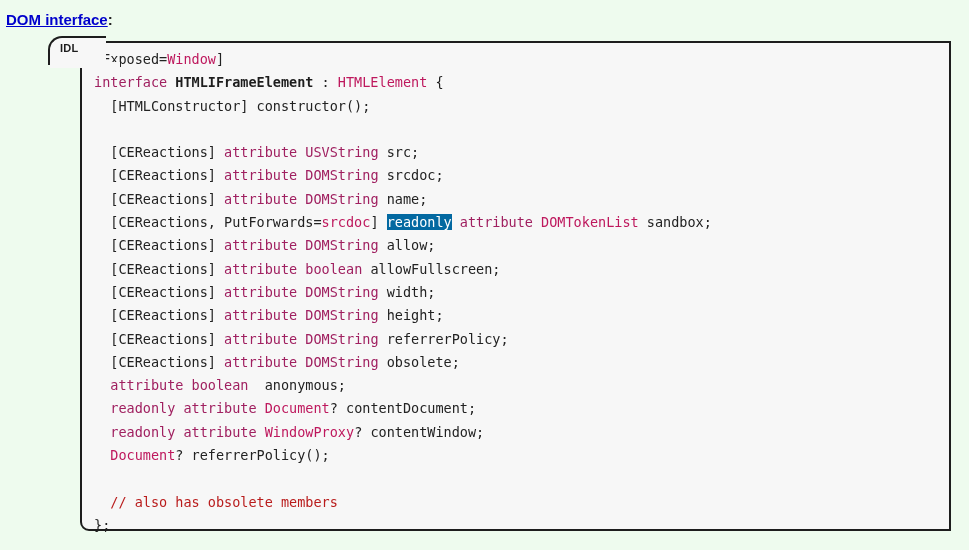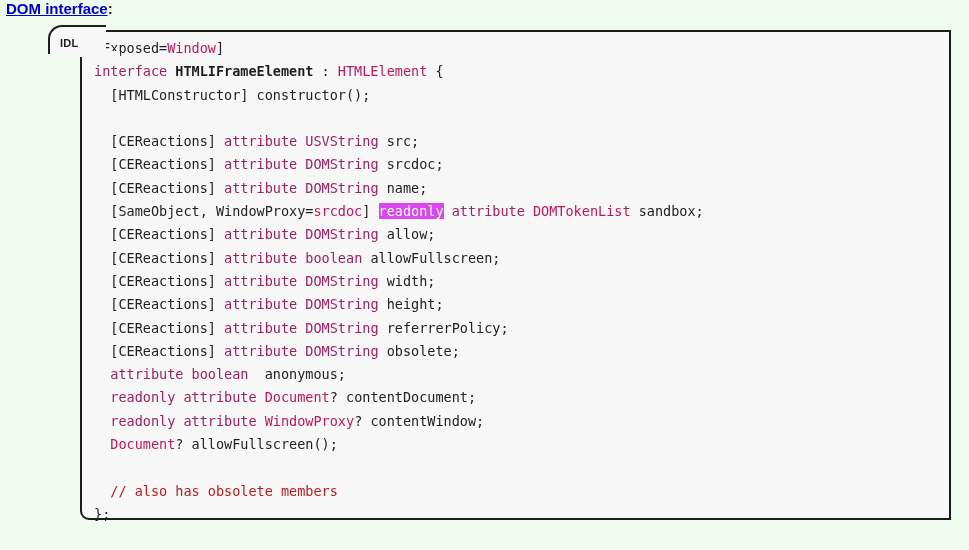--- a/index.html
+++ b/index.html
@@ -11,21 +11,21 @@
   body {
     width: 969px;
     height: 550px;
     overflow: hidden;
     font-family: "Liberation Serif", serif;
     color: #222222;
   }
 
   
   .heading {
-    padding: 0 0 0 6px;
+    padding: 11px 0 0 6px;
     font-family: "Liberation Sans", sans-serif;
     font-size: 15px;
     font-weight: bold;
     line-height: 18px;
     color: #222222;
     letter-spacing: 0px;
   }
   .heading .dfn-link {
     color: #0000cc;
     text-decoration: underline;
@@ -76,21 +76,21 @@
     left: 2px;
     top: 26px;
     width: 70px;
     height: 6px;
     background: #f7f7f7;
     z-index: 4;
   }
   .idl-tab-label {
     position: absolute;
     left: 12px;
-    top: 12px;
+    top: 6px;
     z-index: 6;
     font-family: "Liberation Sans", sans-serif;
     font-size: 11px;
     font-weight: bold;
     color: #1d1d1d;
     letter-spacing: 0.3px;
   }
   
   .idl-box-top {
     position: absolute;
@@ -117,21 +117,21 @@
     white-space: pre;
     z-index: 2;
   }
 
   
   .kw   { color: #a02060; }            
   .idt  { color: #be185d; }            
   .name { color: #1d1d1d; font-weight: bold; }  
   .plain{ color: #222222; }
   .cmt  { color: #b91c1c; }
-  .sel  { background: #d946ef; color: #ffffff; }  
+  .sel  { background: #0369a1; color: #ffffff; }  
 </style>
 </head>
 <body>
 
 <div class="heading">
   <a class="dfn-link" href="#">DOM interface</a><span class="colon">:</span>
 </div>
 
 <div class="idl-wrap">
 
@@ -142,28 +142,28 @@
   <div class="idl-tab-cover"></div>
   <div class="idl-tab-label">IDL</div>
 
   <pre class="idl-code" id="idl-code"><span><span class="plain">[Exposed=</span><span class="idt">Window</span><span class="plain">]</span></span>
 <span><span class="kw">interface</span><span class="plain"> </span><span class="name">HTMLIFrameElement</span><span class="plain"> : </span><span class="idt">HTMLElement</span><span class="plain"> {</span></span>
 <span>  <span class="plain">[HTMLConstructor] constructor();</span></span>
 <span></span>
 <span>  <span class="plain">[CEReactions] </span><span class="kw">attribute</span><span class="plain"> </span><span class="kw">USVString</span><span class="plain"> src;</span></span>
 <span>  <span class="plain">[CEReactions] </span><span class="kw">attribute</span><span class="plain"> </span><span class="kw">DOMString</span><span class="plain"> srcdoc;</span></span>
 <span>  <span class="plain">[CEReactions] </span><span class="kw">attribute</span><span class="plain"> </span><span class="kw">DOMString</span><span class="plain"> name;</span></span>
-<span>  <span class="plain">[SameObject, WindowProxy=</span><span class="idt">srcdoc</span><span class="plain">] </span><span class="sel">readonly</span><span class="plain"> </span><span class="kw">attribute</span><span class="plain"> </span><span class="idt">DOMTokenList</span><span class="plain"> sandbox;</span></span>
+<span>  <span class="plain">[CEReactions, PutForwards=</span><span class="idt">srcdoc</span><span class="plain">] </span><span class="sel">readonly</span><span class="plain"> </span><span class="kw">attribute</span><span class="plain"> </span><span class="idt">DOMTokenList</span><span class="plain"> sandbox;</span></span>
 <span>  <span class="plain">[CEReactions] </span><span class="kw">attribute</span><span class="plain"> </span><span class="kw">DOMString</span><span class="plain"> allow;</span></span>
 <span>  <span class="plain">[CEReactions] </span><span class="kw">attribute</span><span class="plain"> </span><span class="kw">boolean</span><span class="plain"> allowFullscreen;</span></span>
 <span>  <span class="plain">[CEReactions] </span><span class="kw">attribute</span><span class="plain"> </span><span class="kw">DOMString</span><span class="plain"> width;</span></span>
 <span>  <span class="plain">[CEReactions] </span><span class="kw">attribute</span><span class="plain"> </span><span class="kw">DOMString</span><span class="plain"> height;</span></span>
 <span>  <span class="plain">[CEReactions] </span><span class="kw">attribute</span><span class="plain"> </span><span class="kw">DOMString</span><span class="plain"> referrerPolicy;</span></span>
 <span>  <span class="plain">[CEReactions] </span><span class="kw">attribute</span><span class="plain"> </span><span class="kw">DOMString</span><span class="plain"> obsolete;</span></span>
 <span>  <span class="kw">attribute</span><span class="plain"> </span><span class="kw">boolean</span><span class="plain">  anonymous;</span></span>
 <span>  <span class="kw">readonly attribute</span><span class="plain"> </span><span class="idt">Document</span><span class="plain">? contentDocument;</span></span>
 <span>  <span class="kw">readonly attribute</span><span class="plain"> </span><span class="idt">WindowProxy</span><span class="plain">? contentWindow;</span></span>
-<span>  <span class="idt">Document</span><span class="plain">? allowFullscreen();</span></span>
+<span>  <span class="idt">Document</span><span class="plain">? referrerPolicy();</span></span>
 <span></span>
 <span>  <span class="cmt">// also has obsolete members</span></span>
 <span><span class="plain">};</span></span></pre>
 
 </div>
 
 </body></html>

